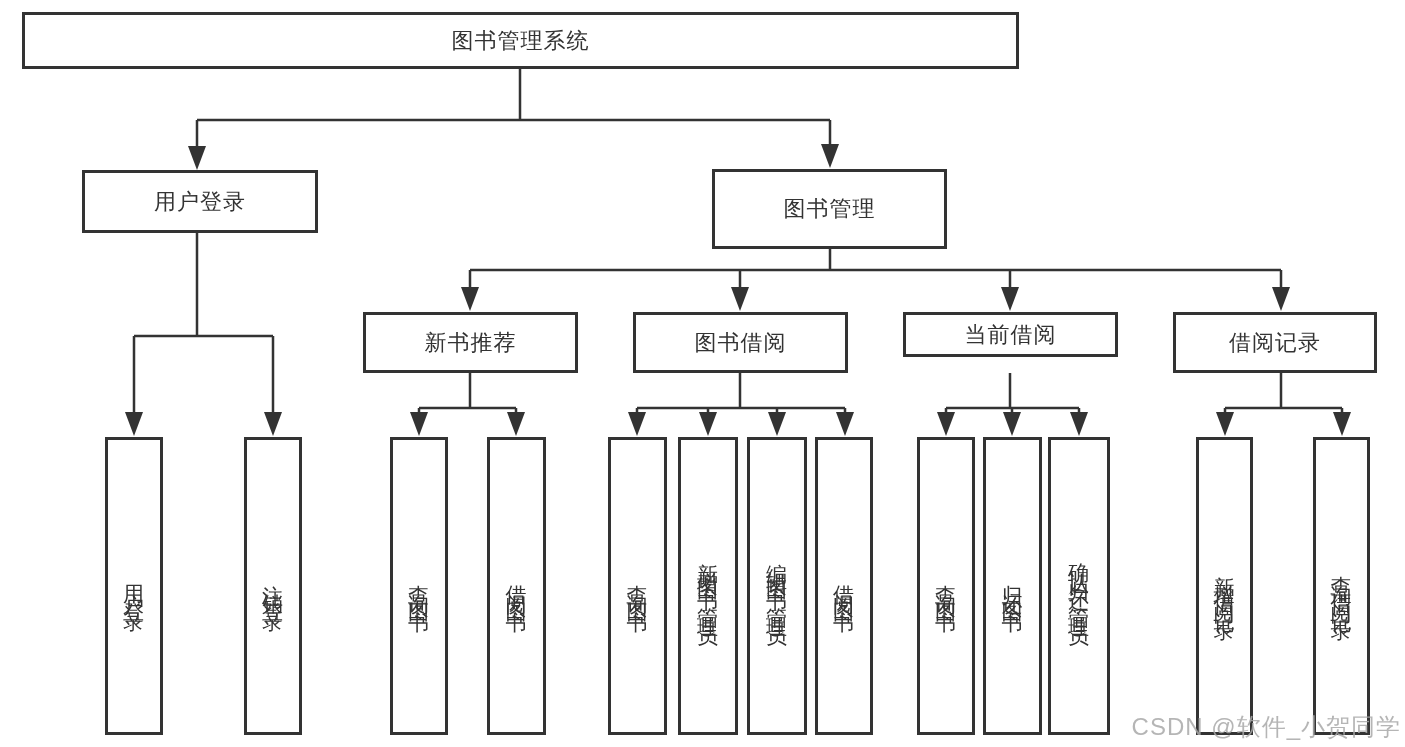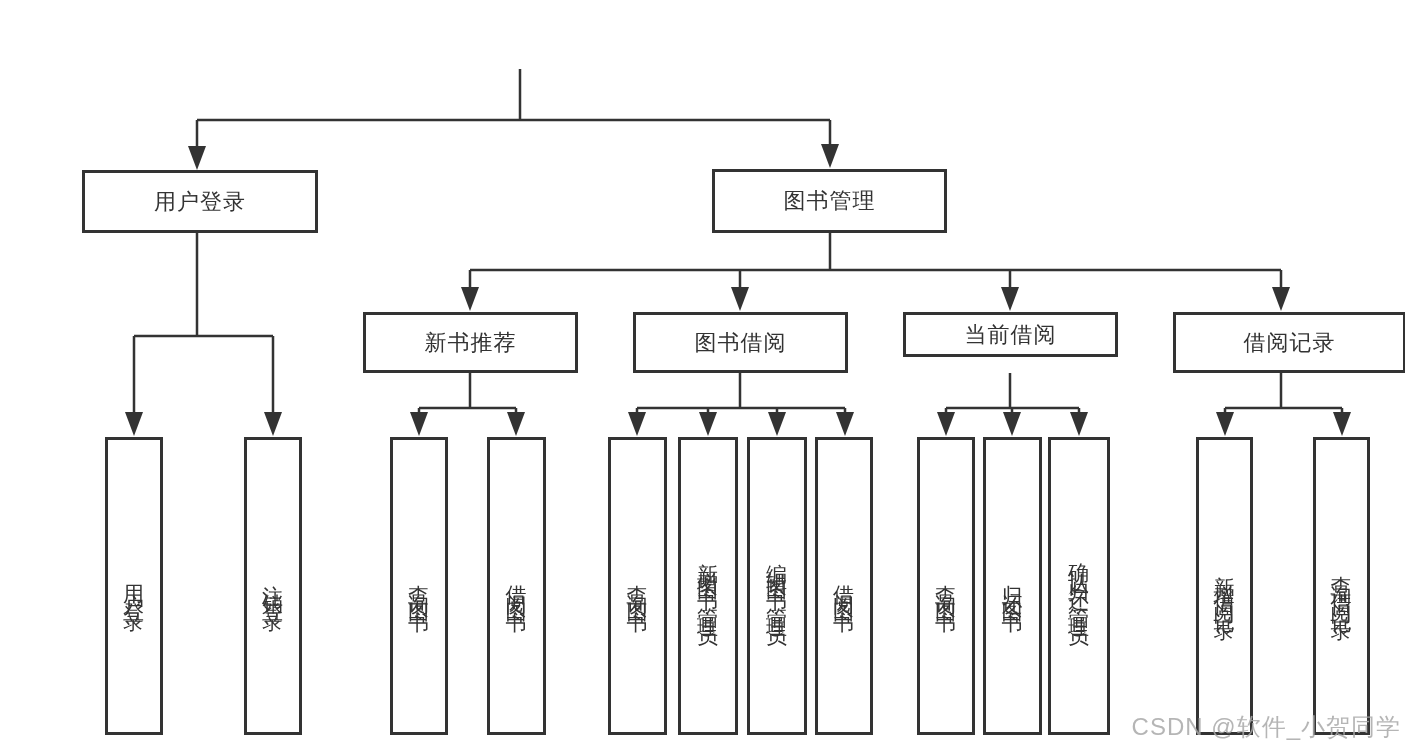--- a/index.html
+++ b/index.html
@@ -91,38 +91,41 @@
       M699,412 L717,412 L708,436 Z
       M768,412 L786,412 L777,436 Z
       M836,412 L854,412 L845,436 Z
       M937,412 L955,412 L946,436 Z
       M1003,412 L1021,412 L1012,436 Z
       M1070,412 L1088,412 L1079,436 Z
       M1216,412 L1234,412 L1225,436 Z
       M1333,412 L1351,412 L1342,436 Z"></path>
   </svg>
 
+  <div class="node hnode" style="left:22px; top:12px; width:997px; height:57px;">
+    <span>图书管理系统</span>
+  </div>
 
   <div class="node hnode" style="left:82px; top:170px; width:236px; height:63px;">
     <span>用户登录</span>
   </div>
-  <div class="node hnode" style="left:712px; top:169px; width:235px; height:64px;">
+  <div class="node hnode" style="left:712px; top:169px; width:235px; height:80px;">
     <span>图书管理</span>
   </div>
 
   <div class="node hnode" style="left:363px; top:312px; width:215px; height:61px;">
     <span>新书推荐</span>
   </div>
   <div class="node hnode" style="left:633px; top:312px; width:215px; height:61px;">
     <span>图书借阅</span>
   </div>
   <div class="node hnode" style="left:903px; top:312px; width:215px; height:45px;">
     <span>当前借阅</span>
   </div>
-  <div class="node hnode" style="left:1173px; top:312px; width:233px; height:61px;text-align:right;">
+  <div class="node hnode" style="left:1173px; top:312px; width:204px; height:61px;text-align:right;">
     <span>借阅记录</span>
   </div>
 
   <div class="node vnode" style="left:105px; top:437px; width:58px; height:298px;">
     <span>用户登录</span>
   </div>
   <div class="node vnode" style="left:244px; top:437px; width:58px; height:298px;">
     <span>注销登录</span>
   </div>
 

